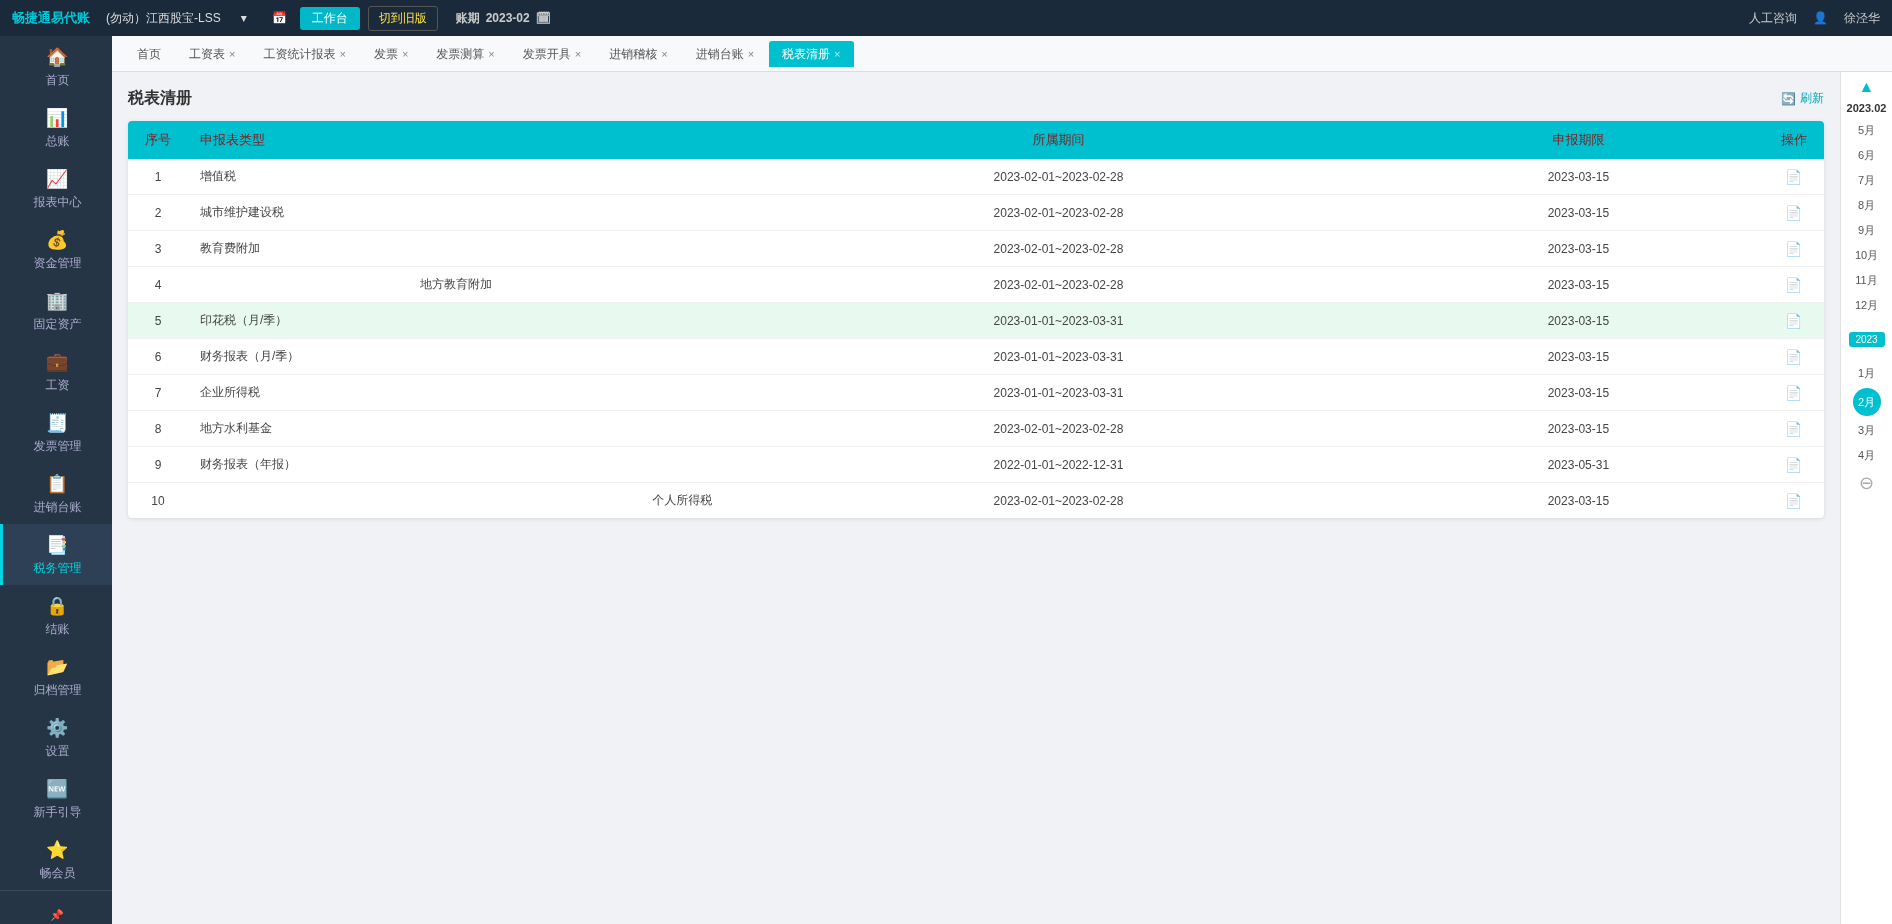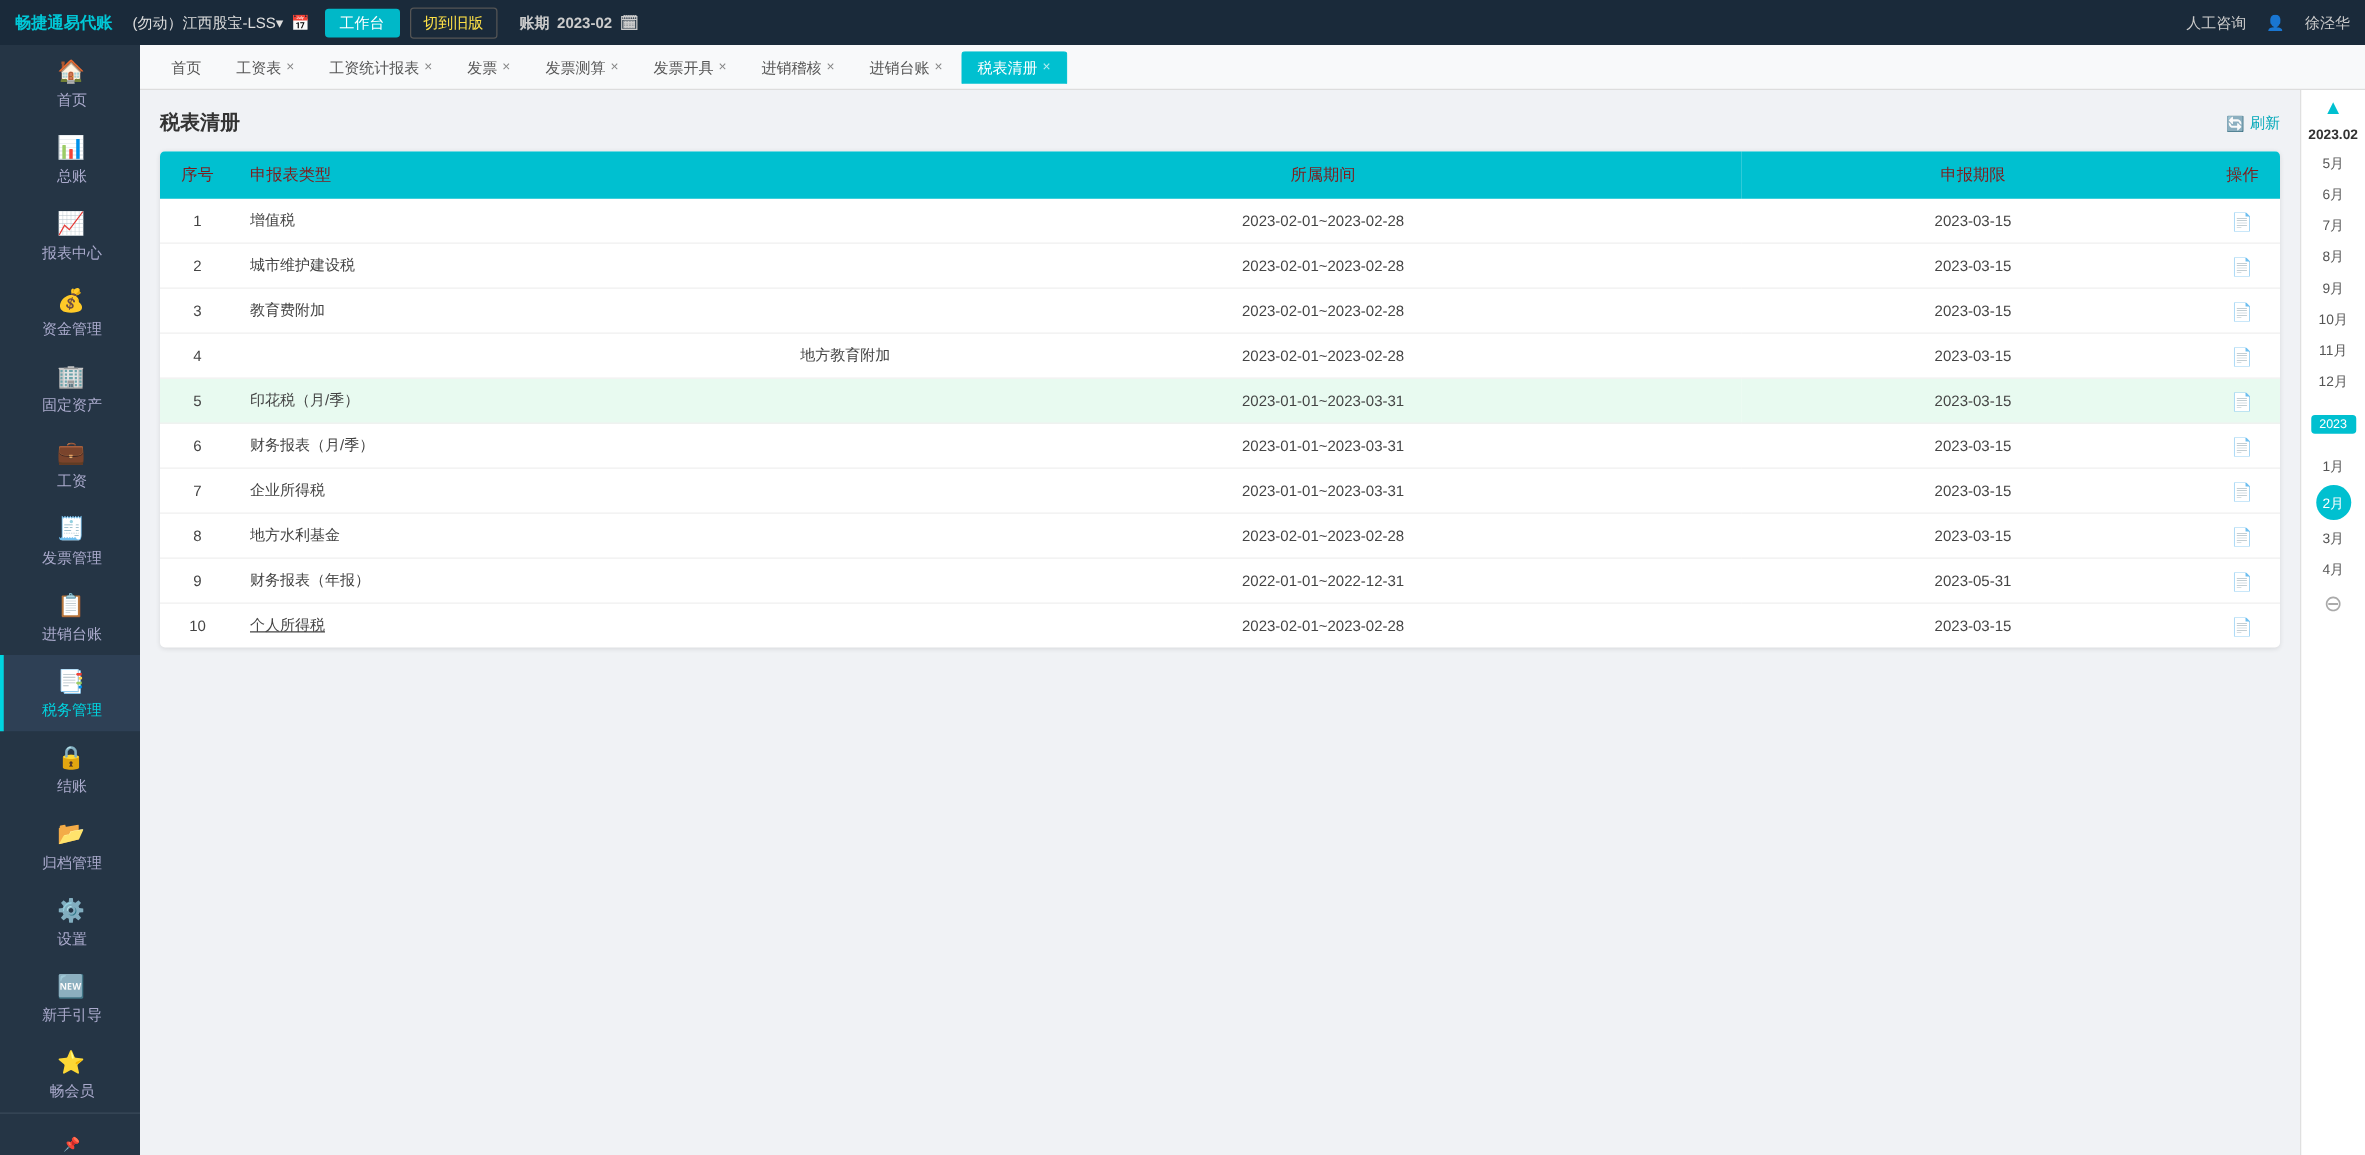--- a/index.html
+++ b/index.html
@@ -18,21 +18,21 @@
     }
     .topbar-logo {
       color: #00c8d7;
       font-weight: bold;
       font-size: 13px;
       margin-right: 16px;
     }
     .topbar-company {
       display: flex;
       align-items: center;
-      gap: 0;
+      gap: 20px;
       color: #ddd;
       font-size: 12px;
     }
     .topbar-actions {
       display: flex;
       align-items: center;
       gap: 8px;
       margin-left: 12px;
     }
     .btn-workspace {
@@ -459,21 +459,21 @@
               </tr>
               <tr>
                 <td>3</td>
                 <td style="text-align: left;">教育费附加</td>
                 <td>2023-02-01~2023-02-28</td>
                 <td>2023-03-15</td>
                 <td><span class="action-icon">📄</span></td>
               </tr>
               <tr>
                 <td>4</td>
-                <td style="text-align: right;">地方教育附加</td>
+                <td style="text-align: center;">地方教育附加</td>
                 <td>2023-02-01~2023-02-28</td>
                 <td>2023-03-15</td>
                 <td><span class="action-icon">📄</span></td>
               </tr>
               <tr class="highlighted">
                 <td>5</td>
                 <td style="text-align: left;">印花税（月/季）</td>
                 <td>2023-01-01~2023-03-31</td>
                 <td>2023-03-15</td>
                 <td><span class="action-icon">📄</span></td>
@@ -501,21 +501,21 @@
               </tr>
               <tr>
                 <td>9</td>
                 <td style="text-align: left;">财务报表（年报）</td>
                 <td>2022-01-01~2022-12-31</td>
                 <td>2023-05-31</td>
                 <td><span class="action-icon">📄</span></td>
               </tr>
               <tr>
                 <td>10</td>
-                <td style="text-align: left; text-decoration: underline;">个人所得税</td>
+                <td style="text-align: right;">个人所得税</td>
                 <td>2023-02-01~2023-02-28</td>
                 <td>2023-03-15</td>
                 <td><span class="action-icon">📄</span></td>
               </tr>
             </tbody>
         </table>
       </div>
 
       <div class="timeline-panel">
         <div class="timeline-arrow">▲</div>

